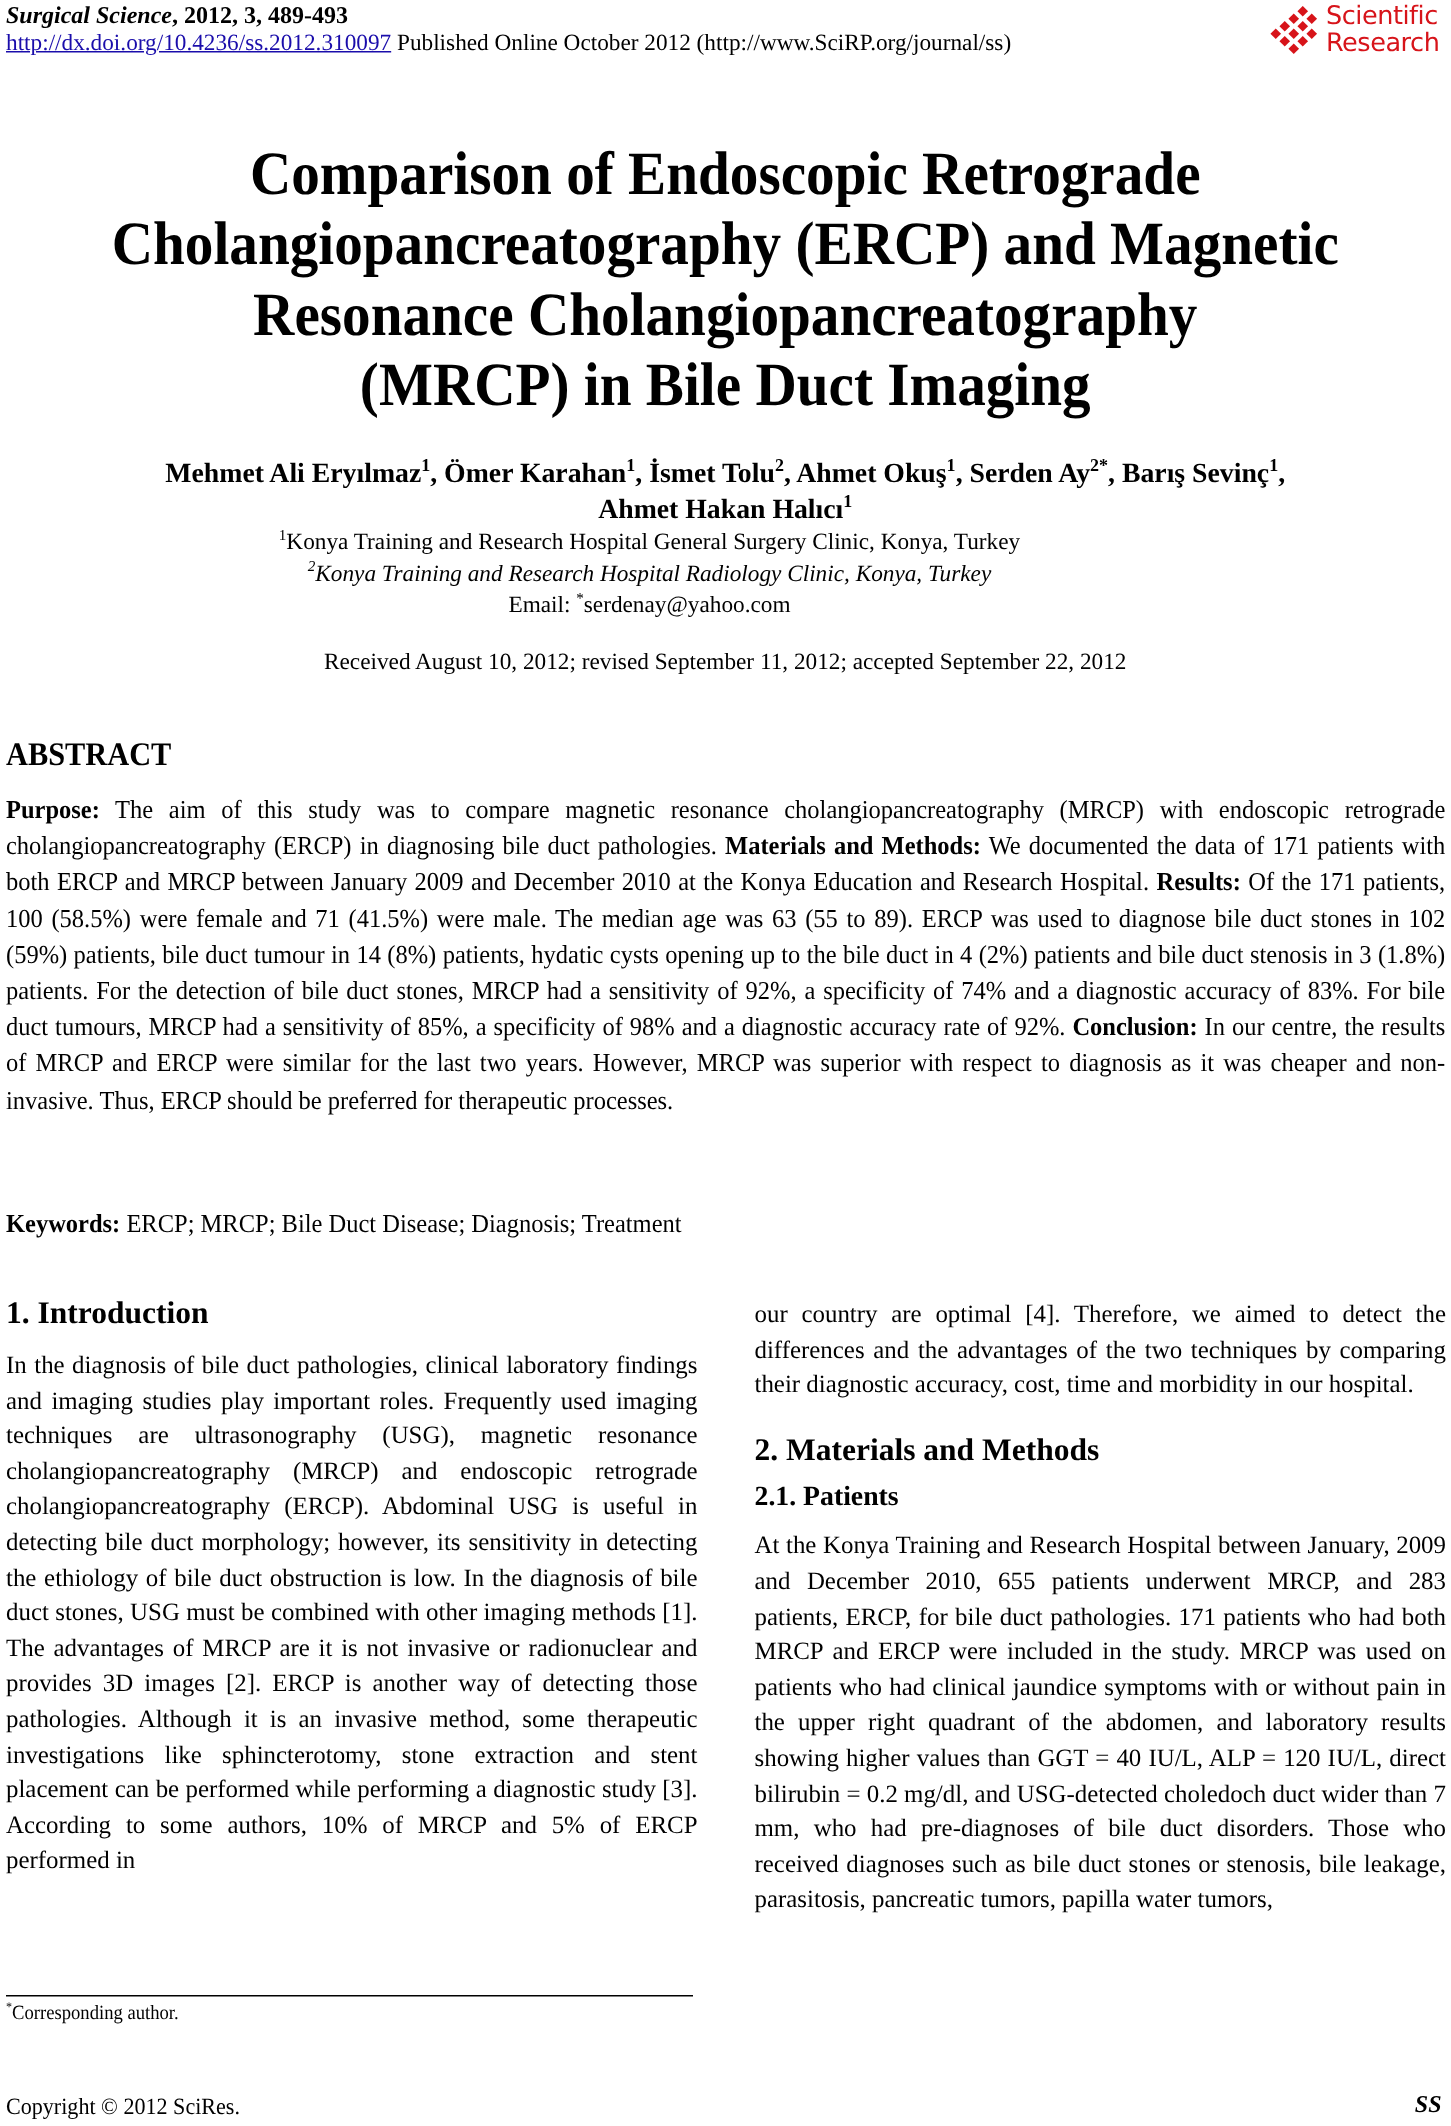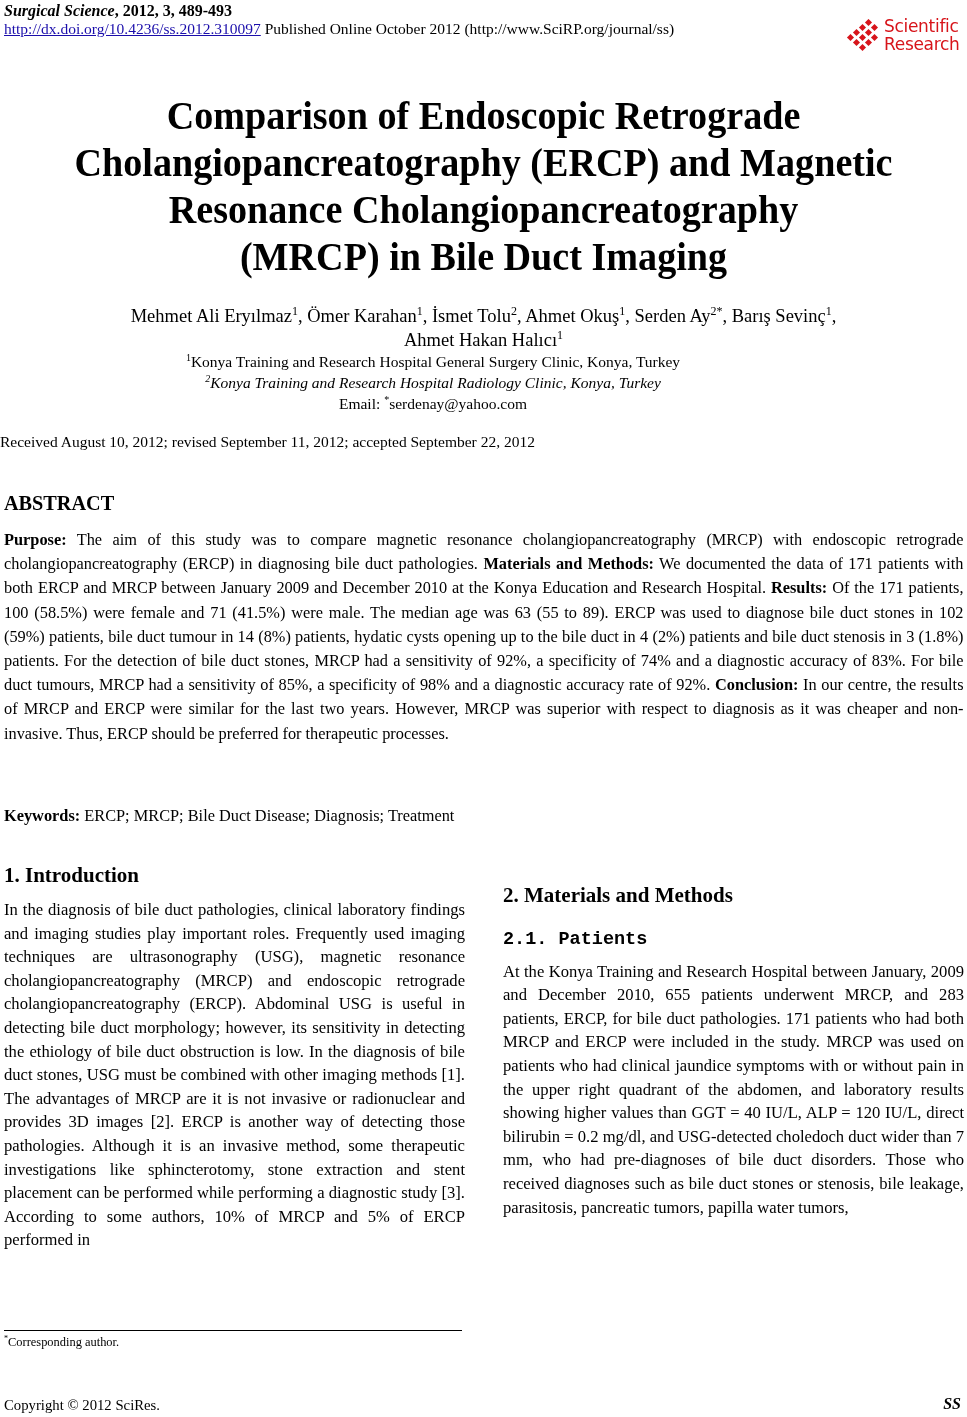--- a/index.html
+++ b/index.html
@@ -2,27 +2,27 @@
 <html><head>
 <meta charset="utf-8">
 <style>
   html, body { margin: 0; padding: 0; background: #ffffff; }
   body { width: 967px; height: 1417px; position: relative; overflow: hidden; font-family: "Liberation Serif", serif; color: #000; }
   .abs { position: absolute; }
   .hdr-journal { left: 4px; top: 2px; font-size: 16px; font-weight: bold; line-height: 18px; }
   .hdr-journal i { font-style: italic; }
   .hdr-line2 { left: 4px; top: 20px; font-size: 15.5px; line-height: 18px; }
   .hdr-line2 a { color: #1a0dab; text-decoration: underline; }
-  .logo { left: 846px; top: 2px; width: 121px; height: 40px; margin-top: 15px; }
+  .logo { left: 846px; top: 2px; width: 121px; height: 40px; }
   .logo-text { position: absolute; left: 38px; top: 0; font-family: "DejaVu Sans", sans-serif; font-size: 17px; line-height: 18px; color: #d7141a; letter-spacing: -0.3px; }
   .title { left: 0; top: 92px; width: 967px; text-align: center; font-size: 41px; font-weight: bold; line-height: 47px; transform: scaleX(0.93); transform-origin: center top; }
-  .authors { left: 0; top: 304px; width: 967px; text-align: center; font-size: 18.5px; font-weight: normal; line-height: 24px; }
+  .authors { left: 0; top: 304px; width: 967px; text-align: center; font-size: 18.5px; font-weight: bold; line-height: 24px; }
   .affil { left: 0; width: 866px; text-align: center; font-size: 15.5px; line-height: 20px; }
   sup { font-size: 65%; line-height: 0; vertical-align: super; }
-  .received { left: 0; top: 433px; width: 967px; text-align: left; font-size: 15.5px; }
+  .received { left: 0; top: 433px; width: 967px; text-align: center; font-size: 15.5px; }
   .abstract-h { left: 4px; top: 490px; font-size: 22px; font-weight: bold; transform: scaleX(0.92); transform-origin: left top; }
   .abstract { left: 4px; top: 528px; width: 960px; font-size: 17.2px; line-height: 24.2px; text-align: justify; transform: scaleX(0.95); transform-origin: left top; width: 1010px; }
   .keywords { left: 4px; top: 806px; font-size: 17.2px; transform: scaleX(0.95); transform-origin: left top; }
   .col { font-size: 16.6px; line-height: 23.6px; text-align: justify; width: 461px; }
   .col p { margin: 0; }
   .sec-h { font-size: 21px; font-weight: bold; line-height: 26px; }
   .subsec-h { font-size: 18.5px; font-weight: bold; }
   .fn-rule { left: 4px; top: 1330px; width: 458px; height: 1px; background: #000; }
   .fn { left: 4px; top: 1334px; font-size: 13.5px; transform: scaleX(0.92); transform-origin: left top; }
   .footer-l { left: 4px; top: 1396px; font-size: 15.5px; transform: scaleX(0.95); transform-origin: left top; }
@@ -86,22 +86,23 @@
 <div class="abs abstract"><span class="b">Purpose:</span><span> The aim of this study was to compare magnetic resonance cholangiopancreatography (MRCP) with endoscopic retrograde cholangiopancreatography (ERCP) in diagnosing bile duct pathologies. </span><span class="b">Materials and Methods:</span><span> We documented the data of 171 patients with both ERCP and MRCP between January 2009 and December 2010 at the Konya Education and Research Hospital. </span><span class="b">Results:</span><span> Of the 171 patients, 100 (58.5%) were female and 71 (41.5%) were male. The median age was 63 (55 to 89). ERCP was used to diagnose bile duct stones in 102 (59%) patients, bile duct tumour in 14 (8%) patients, hydatic cysts opening up to the bile duct in 4 (2%) patients and bile duct stenosis in 3 (1.8%) patients. For the detection of bile duct stones, MRCP had a sensitivity of 92%, a specificity of 74% and a diagnostic accuracy of 83%. For bile duct tumours, MRCP had a sensitivity of 85%, a specificity of 98% and a diagnostic accuracy rate of 92%. </span><span class="b">Conclusion:</span><span> In our centre, the results of MRCP and ERCP were similar for the last two years. However, MRCP was superior with respect to diagnosis as it was cheaper and non-invasive. Thus, ERCP should be preferred for therapeutic processes.</span></div>
 
 <div class="abs keywords"><span class="b">Keywords:</span><span> ERCP; MRCP; Bile Duct Disease; Diagnosis; Treatment</span></div>
 
 <div class="abs col" style="left:4px; top:862px;">
   <div class="sec-h">1. Introduction</div>
   <p style="margin-top:10px;">In the diagnosis of bile duct pathologies, clinical laboratory findings and imaging studies play important roles. Frequently used imaging techniques are ultrasonography (USG), magnetic resonance cholangiopancreatography (MRCP) and endoscopic retrograde cholangiopancreatography (ERCP). Abdominal USG is useful in detecting bile duct morphology; however, its sensitivity in detecting the ethiology of bile duct obstruction is low. In the diagnosis of bile duct stones, USG must be combined with other imaging methods [1]. The advantages of MRCP are it is not invasive or radionuclear and provides 3D images [2]. ERCP is another way of detecting those pathologies. Although it is an invasive method, some therapeutic investigations like sphincterotomy, stone extraction and stent placement can be performed while performing a diagnostic study [3]. According to some authors, 10% of MRCP and 5% of ERCP performed in</p>
 </div>
 
 <div class="abs col" style="left:503px; top:864px;">
+  <p>our country are optimal [4]. Therefore, we aimed to detect the differences and the advantages of the two techniques by comparing their diagnostic accuracy, cost, time and morbidity in our hospital.</p>
   <div class="sec-h" style="margin-top:18px;">2. Materials and Methods</div>
-  <div class="subsec-h" style="margin-top:20px;font-family:Liberation Mono, monospace;">2.1. Patients</div>
+  <div class="subsec-h" style="margin-top:8px;">2.1. Patients</div>
   <p style="margin-top:8px;">At the Konya Training and Research Hospital between January, 2009 and December 2010, 655 patients underwent MRCP, and 283 patients, ERCP, for bile duct pathologies. 171 patients who had both MRCP and ERCP were included in the study. MRCP was used on patients who had clinical jaundice symptoms with or without pain in the upper right quadrant of the abdomen, and laboratory results showing higher values than GGT = 40 IU/L, ALP = 120 IU/L, direct bilirubin = 0.2 mg/dl, and USG-detected choledoch duct wider than 7 mm, who had pre-diagnoses of bile duct disorders. Those who received diagnoses such as bile duct stones or stenosis, bile leakage, parasitosis, pancreatic tumors, papilla water tumors,</p>
 </div>
 
 <div class="abs fn-rule"></div>
 <div class="abs fn"><sup>*</sup><span>Corresponding author.</span></div>
 
 <div class="abs footer-l">Copyright © 2012 SciRes.</div>
 <div class="abs footer-r">SS</div>
 
 </body></html>

